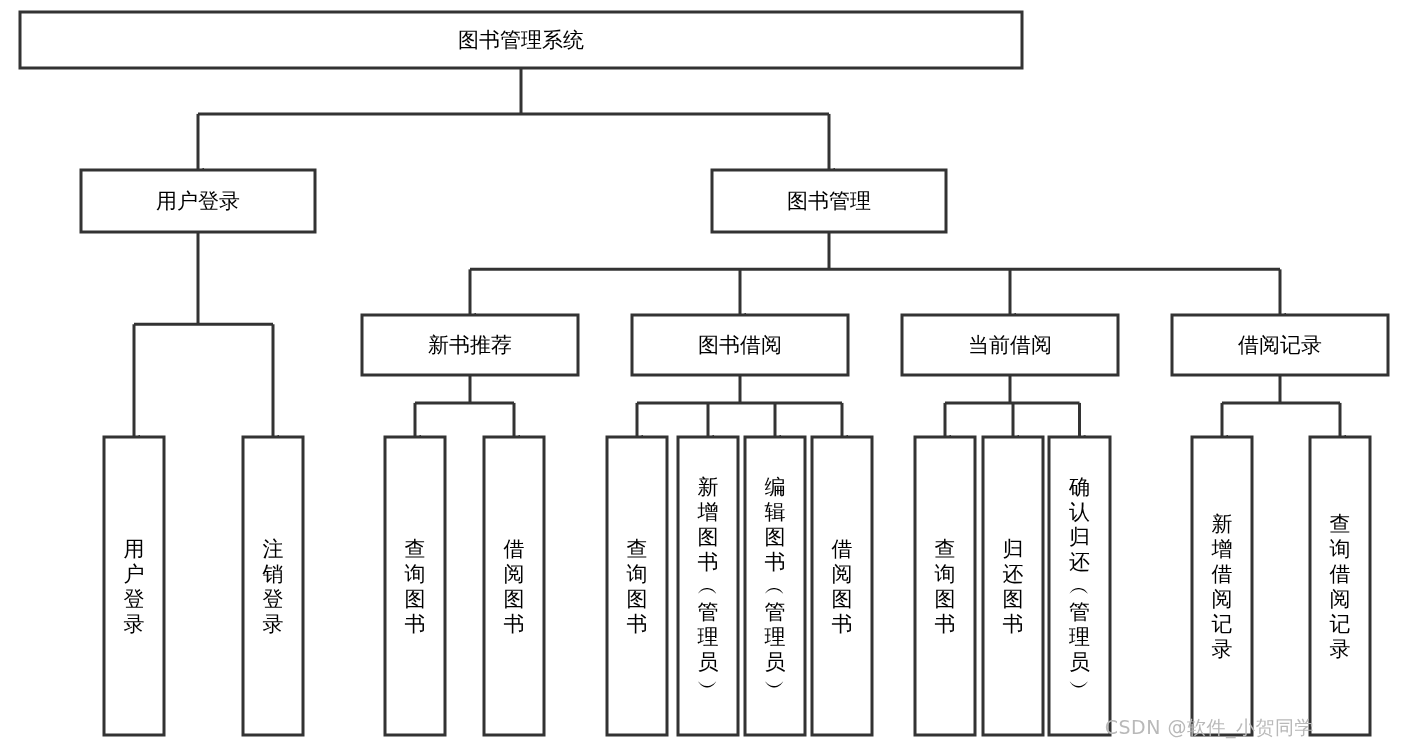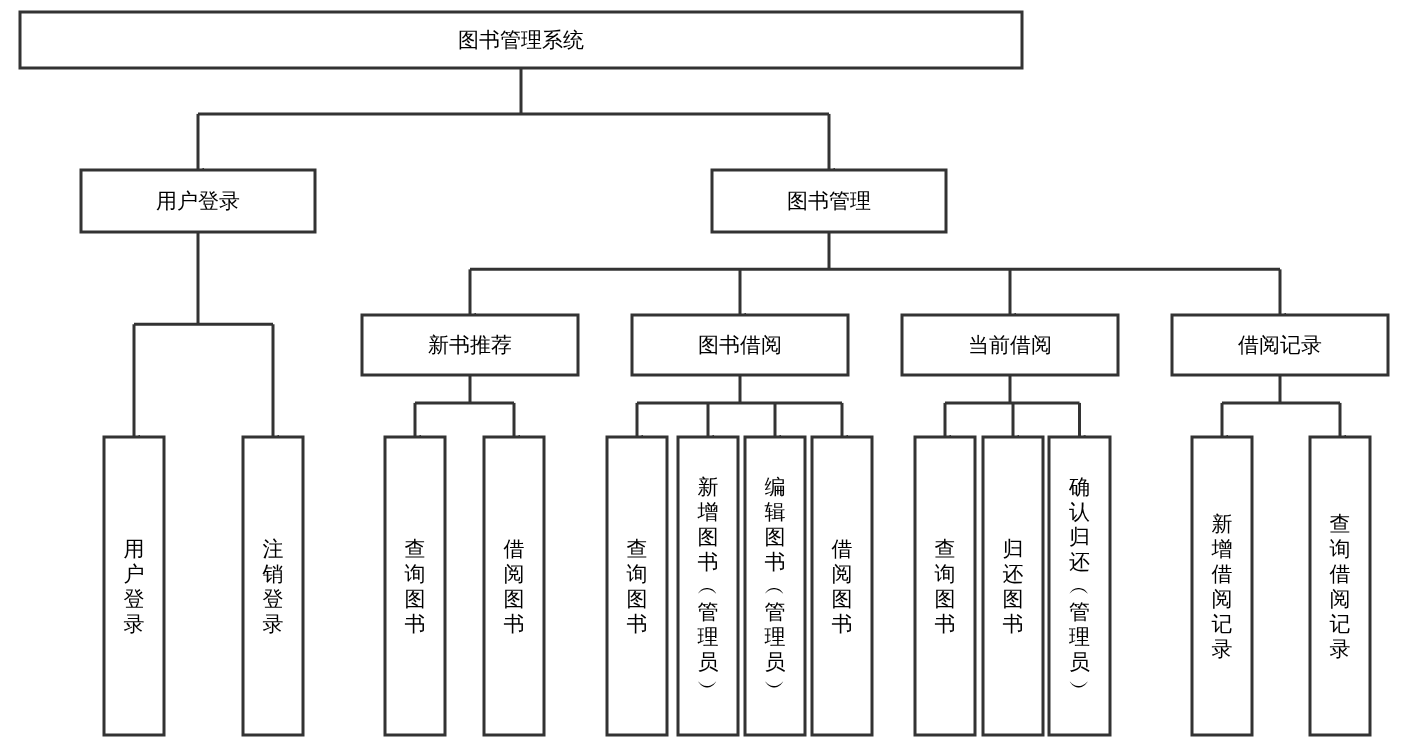--- a/index.html
+++ b/index.html
@@ -193,13 +193,14 @@
         <g>
           <rect x="1192" y="437" width="60" height="298" class="node-rect"></rect>
           <text x="1222" class="node-label-vertical" y="531"><tspan x="1222" dy="0">新</tspan><tspan x="1222" dy="25">增</tspan><tspan x="1222" dy="25">借</tspan><tspan x="1222" dy="25">阅</tspan><tspan x="1222" dy="25">记</tspan><tspan x="1222" dy="25">录</tspan></text>
         </g>
         <g>
           <rect x="1310" y="437" width="60" height="298" class="node-rect"></rect>
           <text x="1340" class="node-label-vertical" y="531"><tspan x="1340" dy="0">查</tspan><tspan x="1340" dy="25">询</tspan><tspan x="1340" dy="25">借</tspan><tspan x="1340" dy="25">阅</tspan><tspan x="1340" dy="25">记</tspan><tspan x="1340" dy="25">录</tspan></text>
         </g>
       </g>
   </svg>
+  <div class="watermark">CSDN @软件_小贺同学</div>
 </div>
 
 </body></html>

